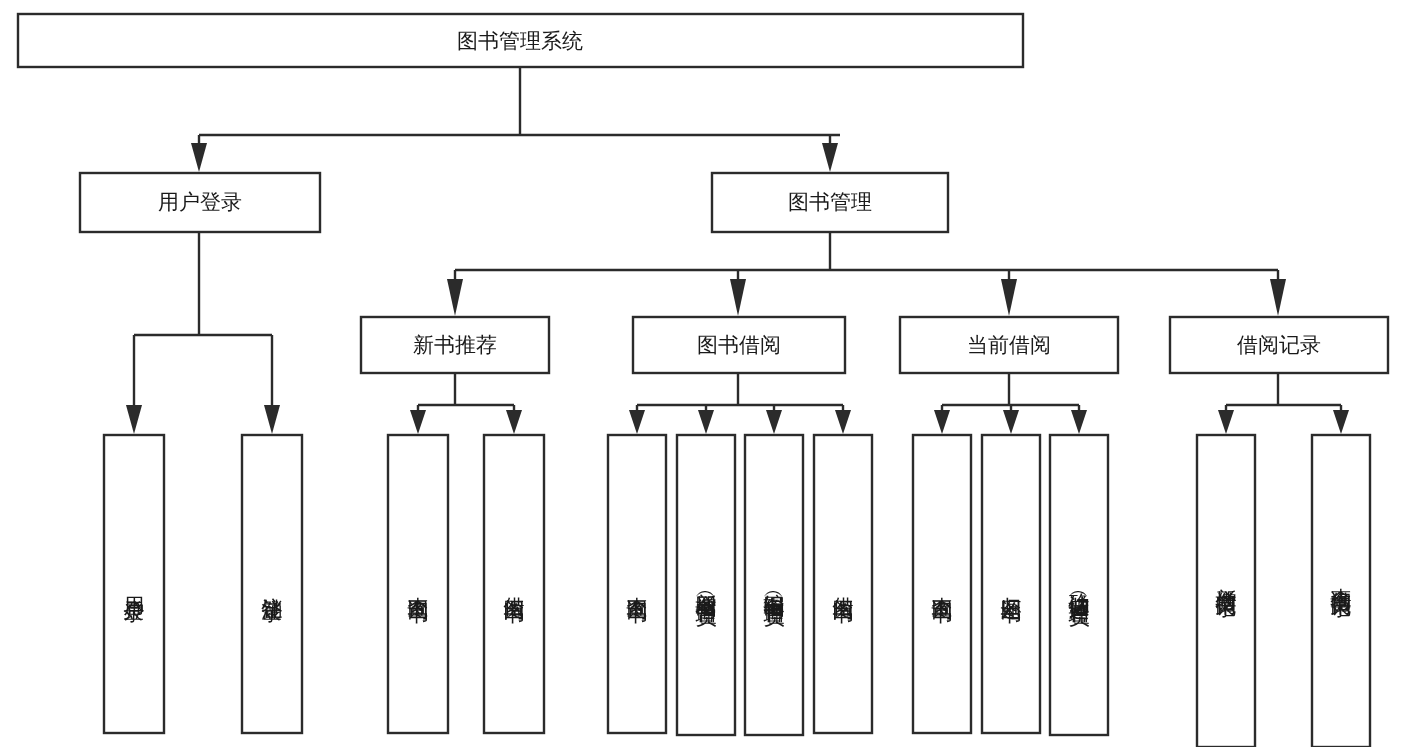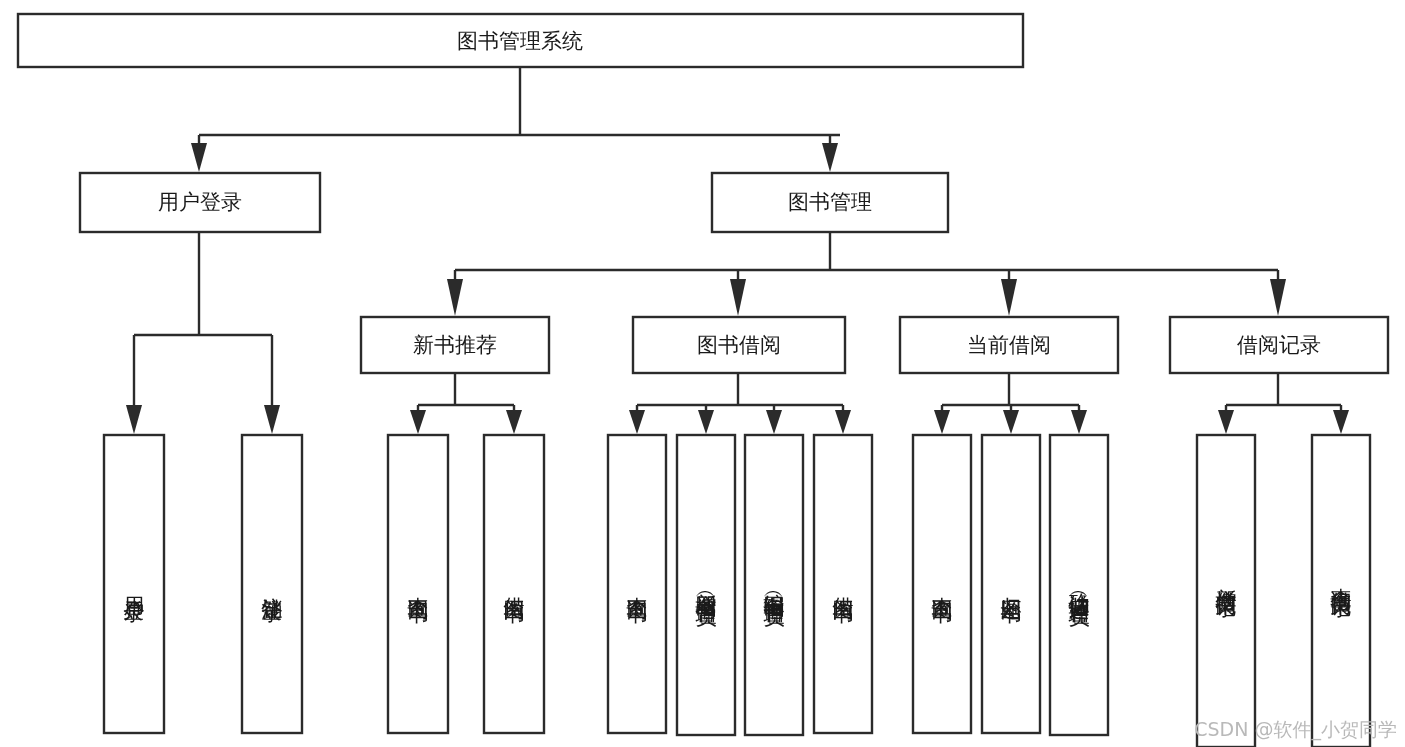--- a/index.html
+++ b/index.html
@@ -220,15 +220,14 @@
       <rect class="node-box" x="1197" y="435" width="58" height="312"></rect>
       <text class="node-label-v" x="1226" y="577">新增借阅记录</text>
     </g>
     <g>
       <rect class="node-box" x="1312" y="435" width="58" height="312"></rect>
       <text class="node-label-v" x="1341" y="577">查询借阅记录</text>
     </g>
 
   </svg>
 
-  <div class="watermark-text">CSDN @软件_小贺同学</div>
 
 </div>
 
 </body></html>

